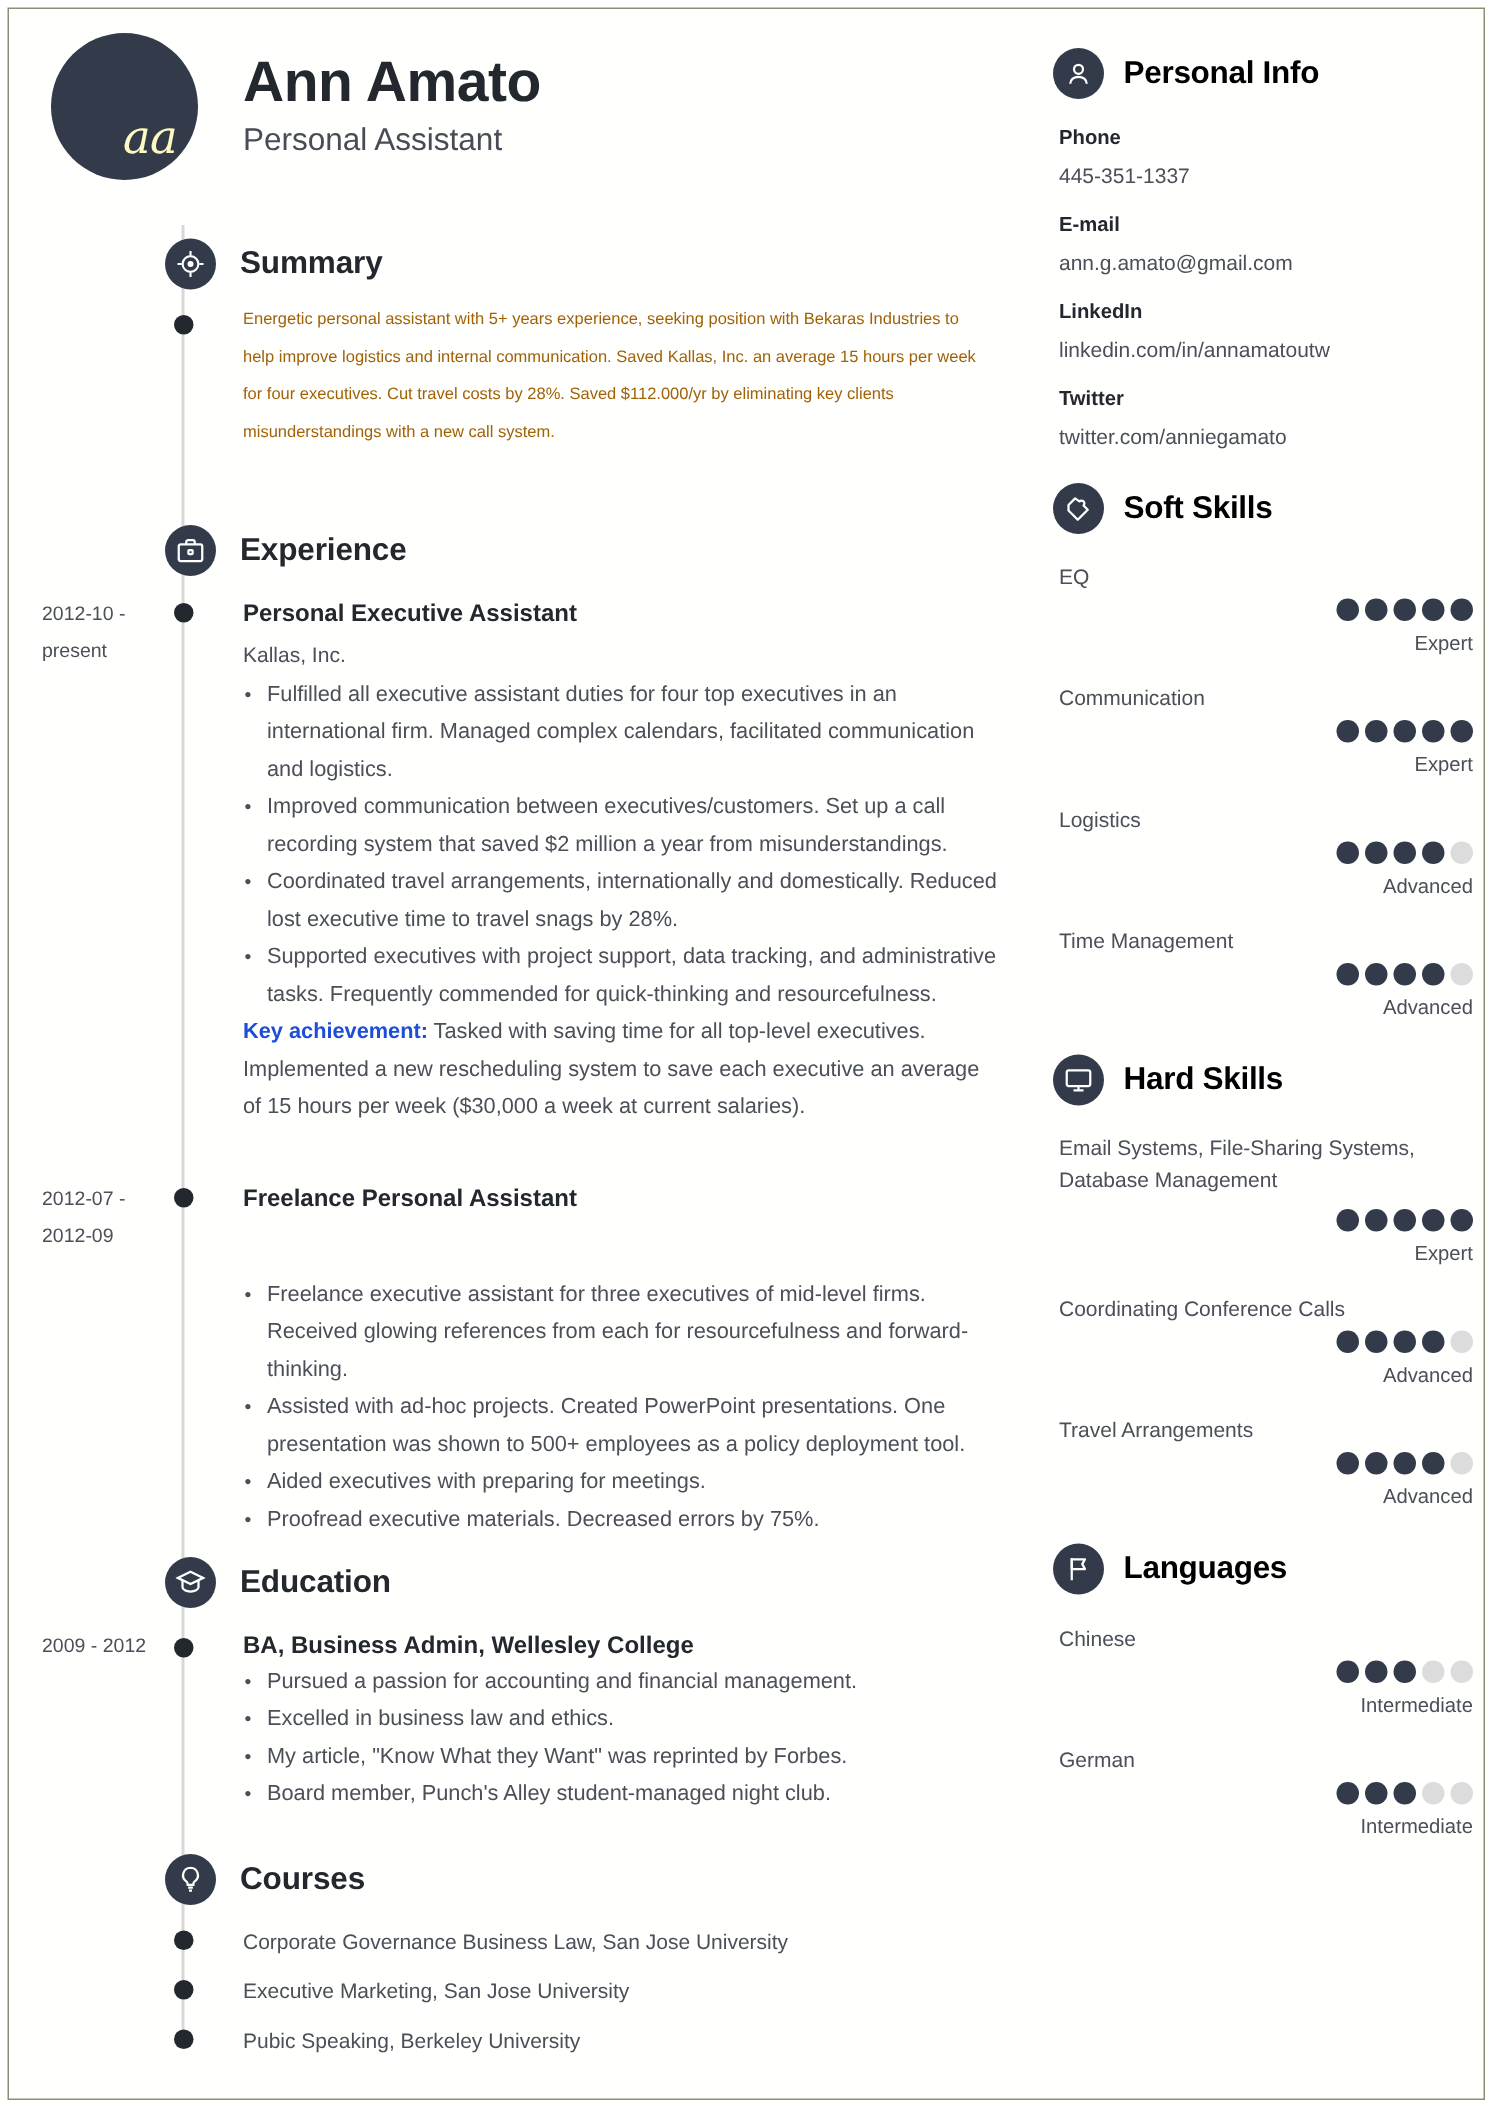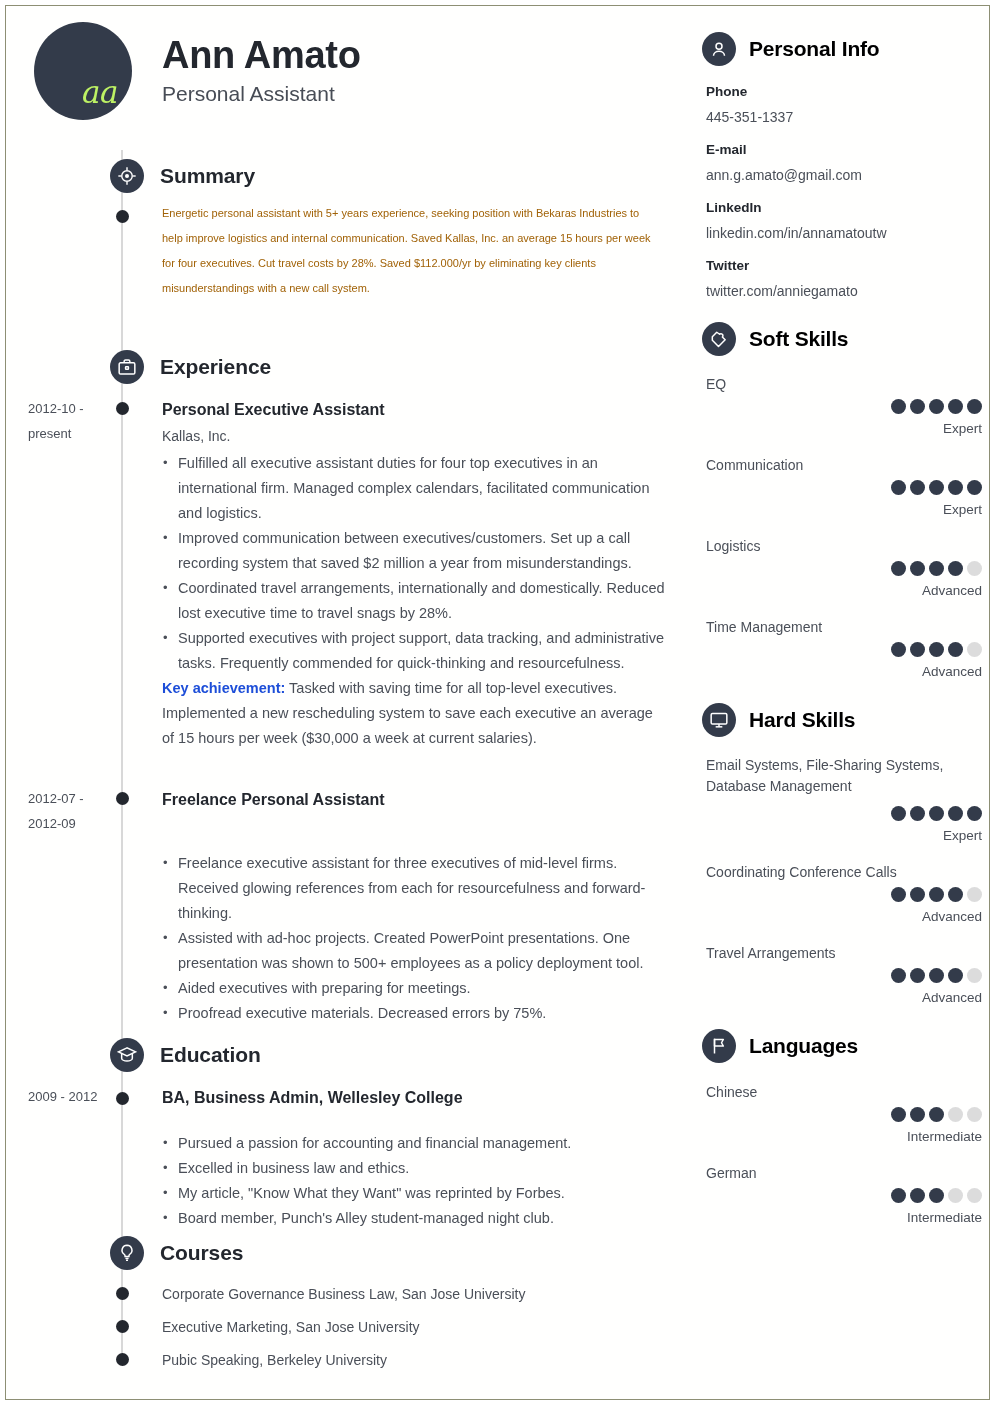--- a/index.html
+++ b/index.html
@@ -69,21 +69,21 @@
     background: #333b4a;
     position: relative;
     flex: none;
   }
   .avatar-initials {
     position: absolute;
     right: 14px; bottom: 10px;
     font-family: "DejaVu Serif", serif;
     font-style: italic;
     font-size: 31px;
-    color: #bef264;
+    color: #fef9c3;
     letter-spacing: -0.5px;
   }
   .header-text { margin-left: 30px; }
   .name {
     font-size: 38px;
     font-weight: bold;
     color: #23272e;
     letter-spacing: -0.3px;
     line-height: 1.05;
     margin: 0;
@@ -341,21 +341,21 @@
           <path d="M12 3.4 1.8 8.3 12 13.2l10.2-4.9L12 3.4z"></path>
           <path d="M5.6 10.6v5.2c0 1.9 2.9 3.4 6.4 3.4s6.4-1.5 6.4-3.4v-5.2"></path>
         </svg>
       </div>
       <div class="sec-title">Education</div>
     </div>
     <div class="entry-date" style="top:1084px;">2009 - 2012</div>
     <div class="tl-dot" style="top:1092px;"></div>
     <div style="position:absolute; left:162px; top:1088px; width:505px;">
       <div class="entry-title">BA, Business Admin, Wellesley College</div>
-      <ul class="bullets" style="margin-top:22px;">
+      <ul class="bullets" style="margin-top:0;">
         <li>Pursued a passion for accounting and financial management.</li>
         <li>Excelled in business law and ethics.</li>
         <li>My article, "Know What they Want" was reprinted by Forbes.</li>
         <li>Board member, Punch's Alley student-managed night club.</li>
       </ul>
     </div>
 
     <div class="sec-head" style="left:110px; top:1236px;">
       <div class="sec-icon">
         <svg width="20" height="20" viewBox="0 0 24 24" fill="none" stroke="#ffffff" stroke-width="1.8">

